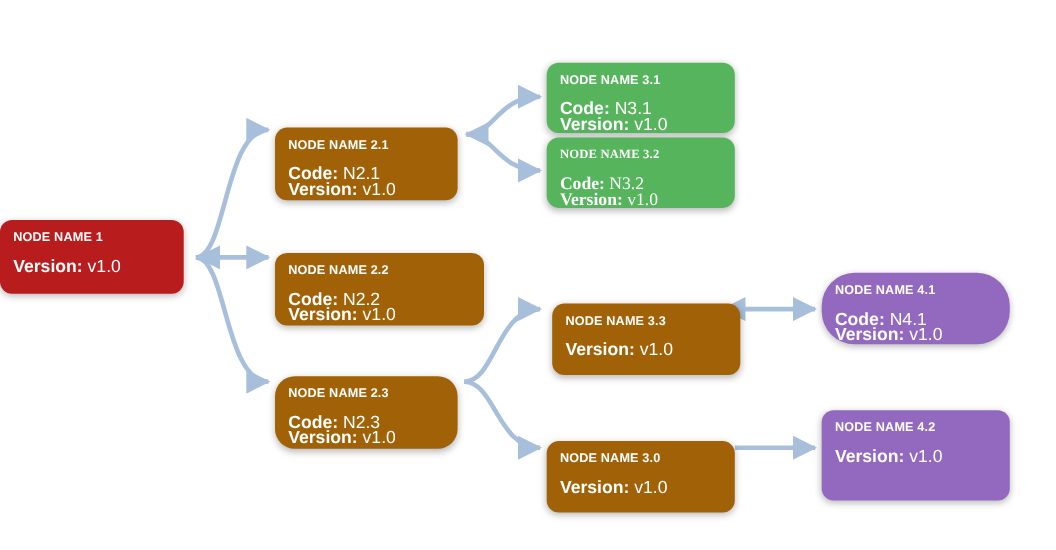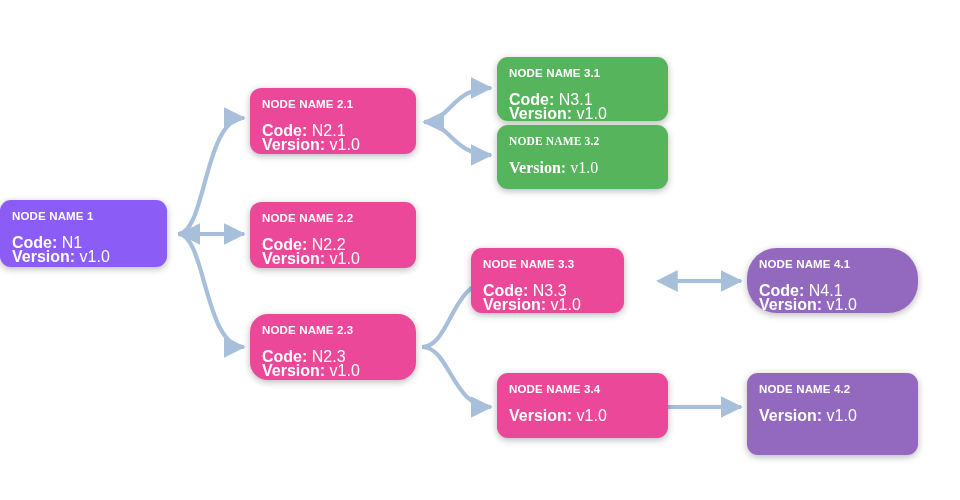--- a/index.html
+++ b/index.html
@@ -42,22 +42,22 @@
   }
   .node-row {
     font-size: 16px;
     line-height: 13.5px;
     font-weight: normal;
     white-space: nowrap;
   }
   .node-row .k {
     font-weight: bold;
   }
-  .n-orange { background: #8b5cf6; }
-  .n-blue   { background: #ec4899; }
+  .n-orange { background: #b91c1c; }
+  .n-blue   { background: #a16207; margin-top: 28px; }
   .n-green  { background: #55b45c; }
   .n-purple { background: #9369bf; }
 </style>
 </head>
 <body>
 
 <div id="canvas">
 
   <svg id="edges" viewBox="0 0 960 500" width="960" height="500">
     <defs>
@@ -90,42 +90,38 @@
 
       <path d="M 676 281 L 741 281" marker-start="url(#arrow-l)" marker-end="url(#arrow-r)"></path>
 
       <path d="M 668 407 L 741 407" marker-end="url(#arrow-r)"></path>
     </g>
   </svg>
 
   <div class="node n-orange" style="left:0px; top:200px; width:167px; height:67px;">
     <div class="node-title">NODE NAME 1</div>
     <div class="node-row">
-      <span class="k">Code:</span>
-      <span> N1</span>
-    </div>
-    <div class="node-row">
       <span class="k">Version:</span>
       <span> v1.0</span>
     </div>
   </div>
 
   <div class="node n-blue" style="left:250px; top:88px; width:166px; height:66px;">
     <div class="node-title">NODE NAME 2.1</div>
     <div class="node-row">
       <span class="k">Code:</span>
       <span> N2.1</span>
     </div>
     <div class="node-row">
       <span class="k">Version:</span>
       <span> v1.0</span>
     </div>
   </div>
 
-  <div class="node n-blue" style="left:250px; top:202px; width:166px; height:66px;">
+  <div class="node n-blue" style="left:250px; top:202px; width:190px; height:66px;">
     <div class="node-title">NODE NAME 2.2</div>
     <div class="node-row">
       <span class="k">Code:</span>
       <span> N2.2</span>
     </div>
     <div class="node-row">
       <span class="k">Version:</span>
       <span> v1.0</span>
     </div>
   </div>
@@ -150,39 +146,39 @@
     </div>
     <div class="node-row">
       <span class="k">Version:</span>
       <span> v1.0</span>
     </div>
   </div>
 
   <div class="node n-green" style="left:497px; top:125px; width:171px; height:64px;font-family:Liberation Serif, serif;">
     <div class="node-title">NODE NAME 3.2</div>
     <div class="node-row">
-      <span class="k">Version:</span>
-      <span> v1.0</span>
-    </div>
-  </div>
-
-  <div class="node n-blue" style="left:471px; top:248px; width:153px; height:65px;">
+      <span class="k">Code:</span>
+      <span> N3.2</span>
+    </div>
+    <div class="node-row">
+      <span class="k">Version:</span>
+      <span> v1.0</span>
+    </div>
+  </div>
+
+  <div class="node n-blue" style="left:502px; top:248px; width:171px; height:65px;">
     <div class="node-title">NODE NAME 3.3</div>
     <div class="node-row">
-      <span class="k">Code:</span>
-      <span> N3.3</span>
-    </div>
-    <div class="node-row">
       <span class="k">Version:</span>
       <span> v1.0</span>
     </div>
   </div>
 
   <div class="node n-blue" style="left:497px; top:373px; width:171px; height:65px;">
-    <div class="node-title">NODE NAME 3.4</div>
+    <div class="node-title">NODE NAME 3.0</div>
     <div class="node-row">
       <span class="k">Version:</span>
       <span> v1.0</span>
     </div>
   </div>
 
   <div class="node n-purple" style="left:747px; top:248px; width:171px; height:65px;border-radius:30px;">
     <div class="node-title">NODE NAME 4.1</div>
     <div class="node-row">
       <span class="k">Code:</span>

